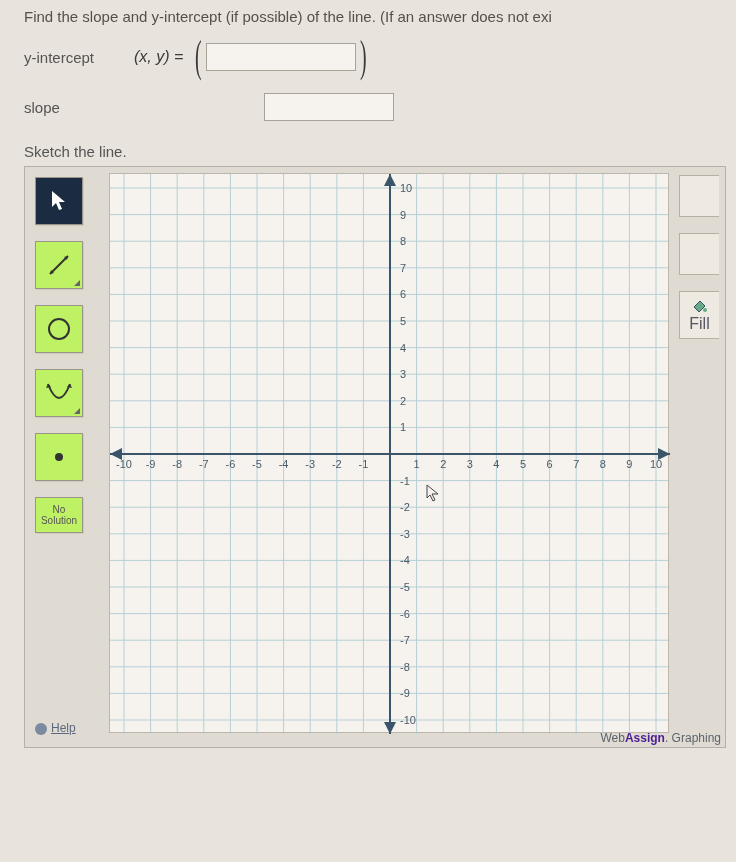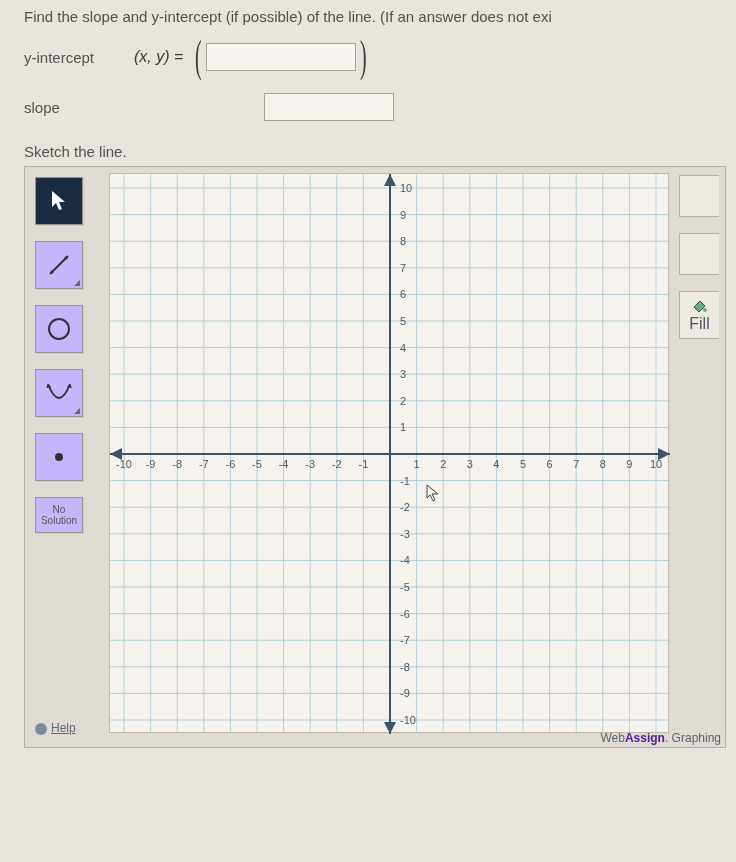--- a/index.html
+++ b/index.html
@@ -76,21 +76,21 @@
     position: absolute;
     left: 6px;
     top: 10px;
     width: 56px;
   }
   .tool {
     width: 48px;
     height: 48px;
     margin: 0 auto 16px auto;
     border: 1px solid #9a948a;
-    background: #c4b5fd;
+    background: #bef264;
     display: flex;
     align-items: center;
     justify-content: center;
     position: relative;
     box-shadow: 1px 1px 0 #cfc9bf;
   }
   .tool.selected {
     background: #1b2b41;
   }
   .tool .corner {

